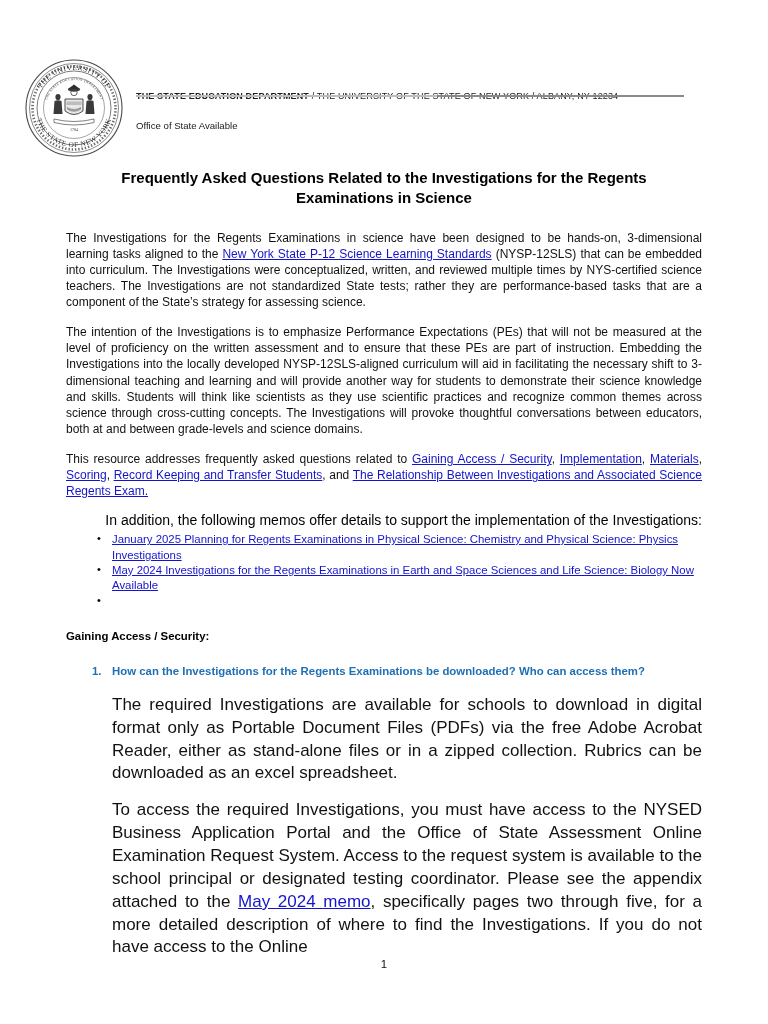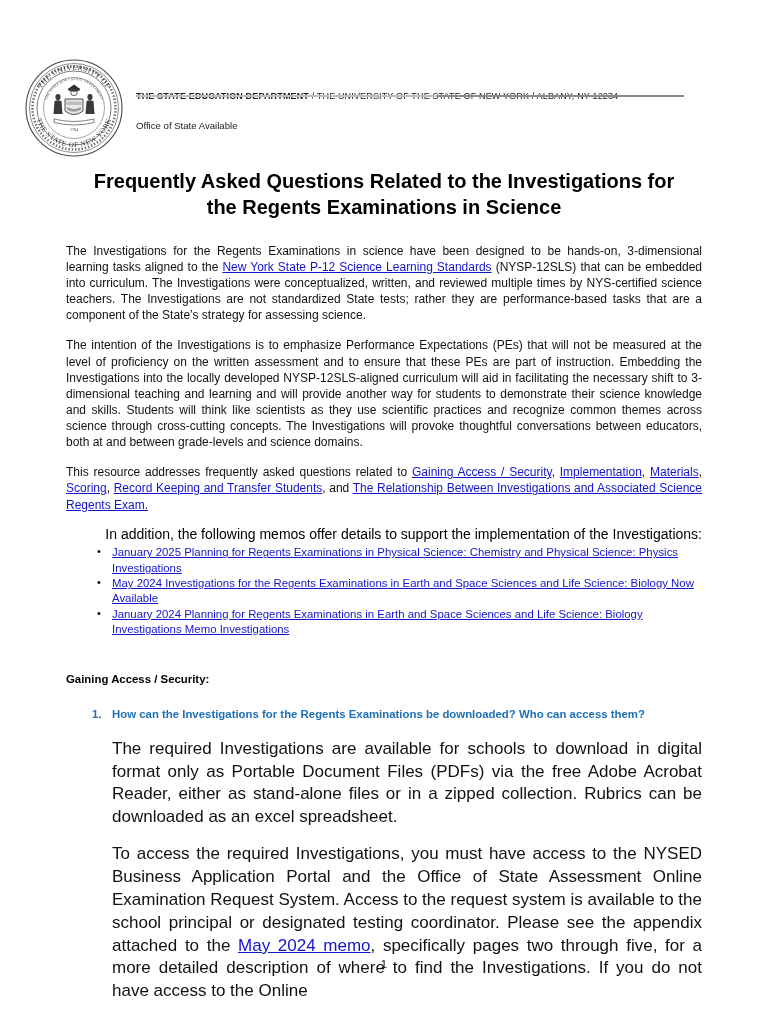--- a/index.html
+++ b/index.html
@@ -81,21 +81,21 @@
 
   
   .doc {
     position: absolute;
     left: 66px;
     top: 168px;
     width: 636px;
   }
 
   h1.doc-title {
-    font-size: 20px;
+    font-size: 15px;
     font-weight: bold;
     text-align: center;
     line-height: 1.32;
     margin: 0 0 22px 0;
     padding: 0 10px;
     color: #000;
   }
 
   p.body-para {
     font-size: 12px;
@@ -251,21 +251,21 @@
 
     <p class="body-para">The intention of the Investigations is to emphasize Performance Expectations (PEs) that will not be measured at the level of proficiency on the written assessment and to ensure that these PEs are part of instruction. Embedding the Investigations into the locally developed NYSP-12SLS-aligned curriculum will aid in facilitating the necessary shift to 3-dimensional teaching and learning and will provide another way for students to demonstrate their science knowledge and skills. Students will think like scientists as they use scientific practices and recognize common themes across science through cross-cutting concepts. The Investigations will provoke thoughtful conversations between educators, both at and between grade-levels and science domains.</p>
 
     <p class="body-para tight"><span>This resource addresses frequently asked questions related to </span><a class="link" href="#">Gaining Access / Security</a><span>, </span><a class="link" href="#">Implementation</a><span>, </span><a class="link" href="#">Materials</a><span>, </span><a class="link" href="#">Scoring</a><span>, </span><a class="link" href="#">Record Keeping and Transfer Students</a><span>, and </span><a class="link" href="#">The Relationship Between Investigations and Associated Science Regents Exam.</a></p>
 
     <p class="intro-line">In addition, the following memos offer details to support the implementation of the Investigations:</p>
 
     <ul class="memo-list">
       <li><span class="bullet">•</span><a class="link" href="#">January 2025 Planning for Regents Examinations in Physical Science: Chemistry and Physical Science: Physics Investigations</a></li>
       <li><span class="bullet">•</span><a class="link" href="#">May 2024 Investigations for the Regents Examinations in Earth and Space Sciences and Life Science: Biology Now Available</a></li>
-      <li><span class="bullet">•</span><a class="link" href="#">January 2024 Planning for Regents Examinations in Earth and Space Sciences and Life Science: Biology Investigations Memo Investigations</a></li>
+      <li><span class="bullet">•</span></li>
     </ul>
 
     <h2 class="section-head">Gaining Access / Security:</h2>
 
     <div class="qa-block">
       <div class="question"><span class="qnum">1.</span><span>How can the Investigations for the Regents Examinations be downloaded? Who can access them?</span></div>
 
       <p class="answer">The required Investigations are available for schools to download in digital format only as Portable Document Files (PDFs) via the free Adobe Acrobat Reader, either as stand-alone files or in a zipped collection. Rubrics can be downloaded as an excel spreadsheet.</p>
 
       <p class="answer"><span>To access the required Investigations, you must have access to the NYSED Business Application Portal and the Office of State Assessment Online Examination Request System. Access to the request system is available to the school principal or designated testing coordinator. Please see the appendix attached to the </span><a class="link" href="#">May 2024 memo</a><span>, specifically pages two through five, for a more detailed description of where to find the Investigations. If you do not have access to the Online</span></p>

